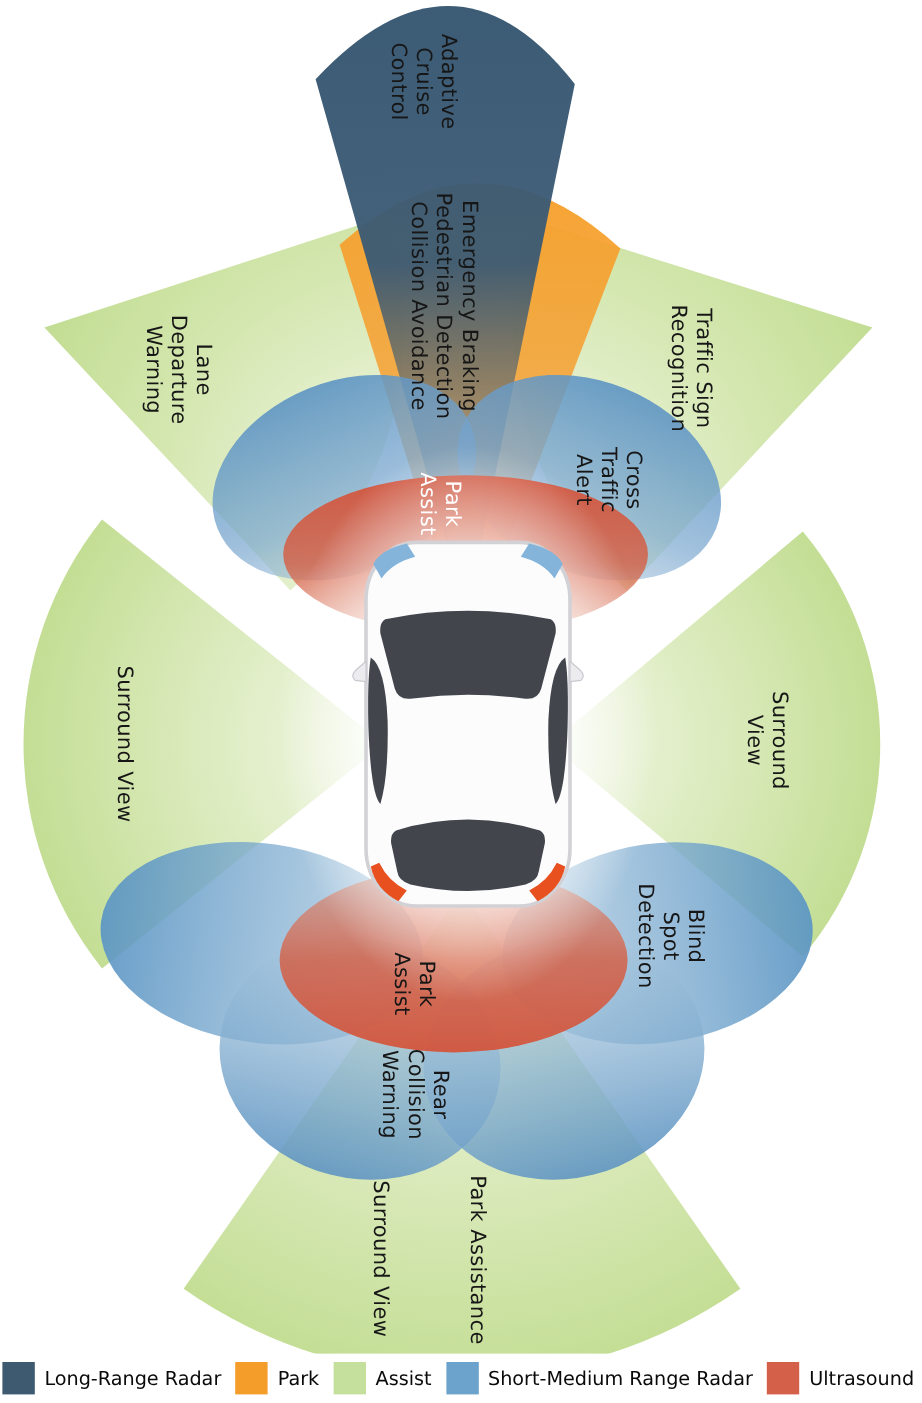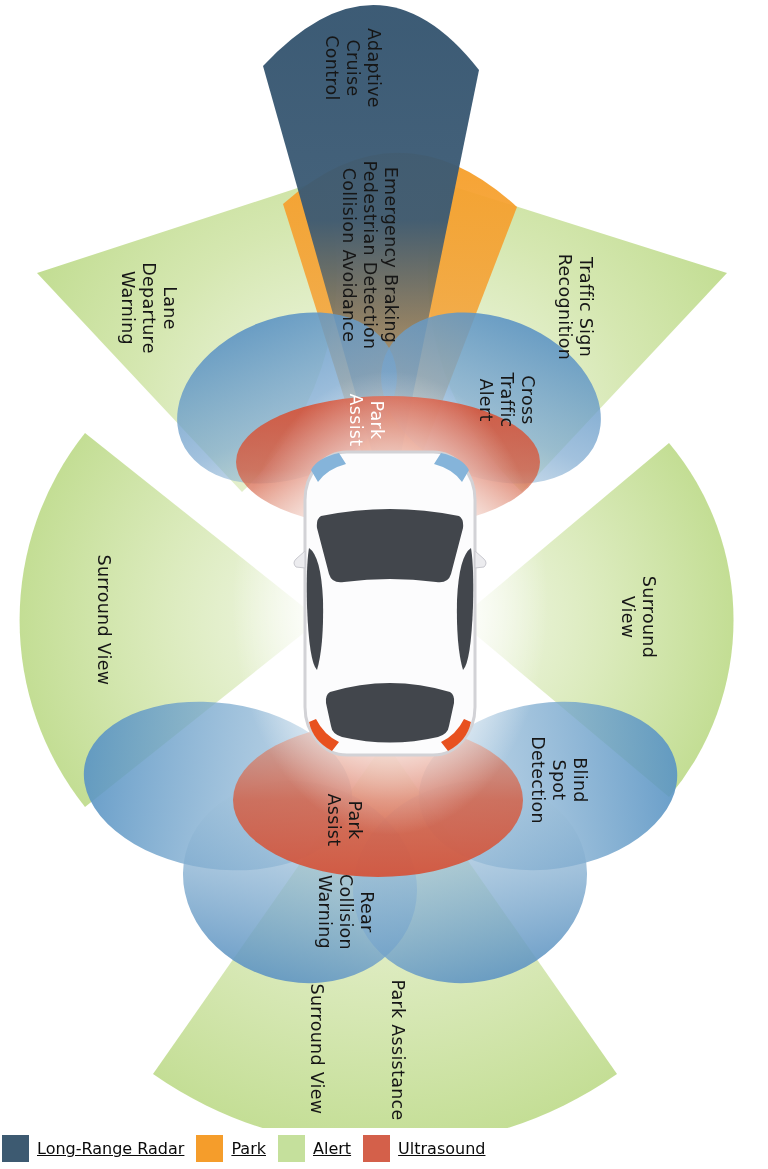--- a/index.html
+++ b/index.html
@@ -10,21 +10,21 @@
   .stage svg { position:absolute; left:0; top:0; }
   .lbl {
     position:absolute; transform:translate(-50%,-50%) rotate(90deg);
     white-space:pre-line; text-align:center;
     font-size:17.5px; line-height:21px; color:#161616; letter-spacing:0.3px;
   }
   .lbl.white { color:#ffffff; }
   .legend {
     position:absolute; left:0; top:1128px; width:607px; height:41px;
     display:flex; align-items:center; padding-left:2px; box-sizing:border-box;
-    font-size:16px; color:#0a0a0a; background:#ffffff;text-decoration:underline;
+    font-size:16px; color:#0a0a0a; background:#ffffff;
   }
   .legend .item { display:flex; align-items:center; margin-right:12px; white-space:nowrap; }
   .legend .sw { width:27px; height:27px; margin-right:8px; flex:none; }
 </style>
 </head>
 <body>
 
 <div class="stage">
 
   <svg width="768" height="1169" viewBox="0 0 768 1169">
@@ -170,20 +170,24 @@
     <div class="item">
       <span class="sw" style="background: rgb(61, 90, 113);"></span>
       <span>Long-Range Radar</span>
     </div>
     <div class="item">
       <span class="sw" style="background: rgb(245, 157, 43);"></span>
       <span>Park</span>
     </div>
     <div class="item">
       <span class="sw" style="background: rgb(197, 224, 156);"></span>
-      <span>Alert</span>
+      <span>Assist</span>
+    </div>
+    <div class="item">
+      <span class="sw" style="background: rgb(107, 163, 204);"></span>
+      <span>Short-Medium Range Radar</span>
     </div>
     <div class="item">
       <span class="sw" style="background: rgb(212, 96, 74);"></span>
       <span>Ultrasound</span>
     </div>
   </div>
 </div>
 
 </body></html>

